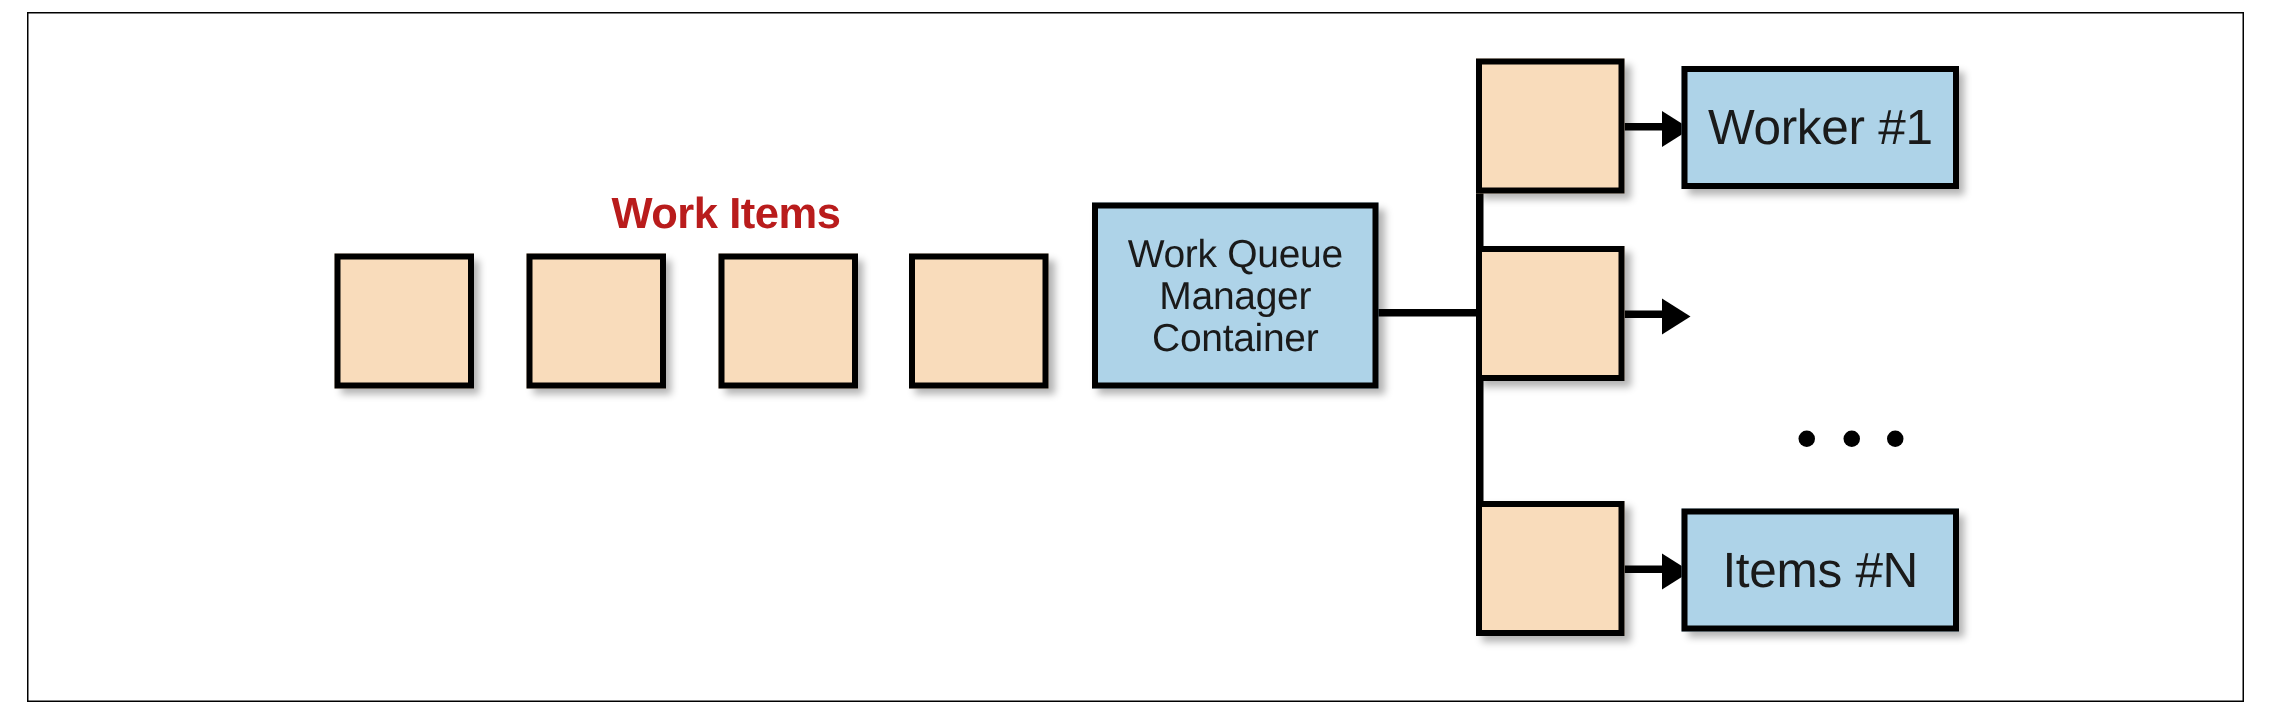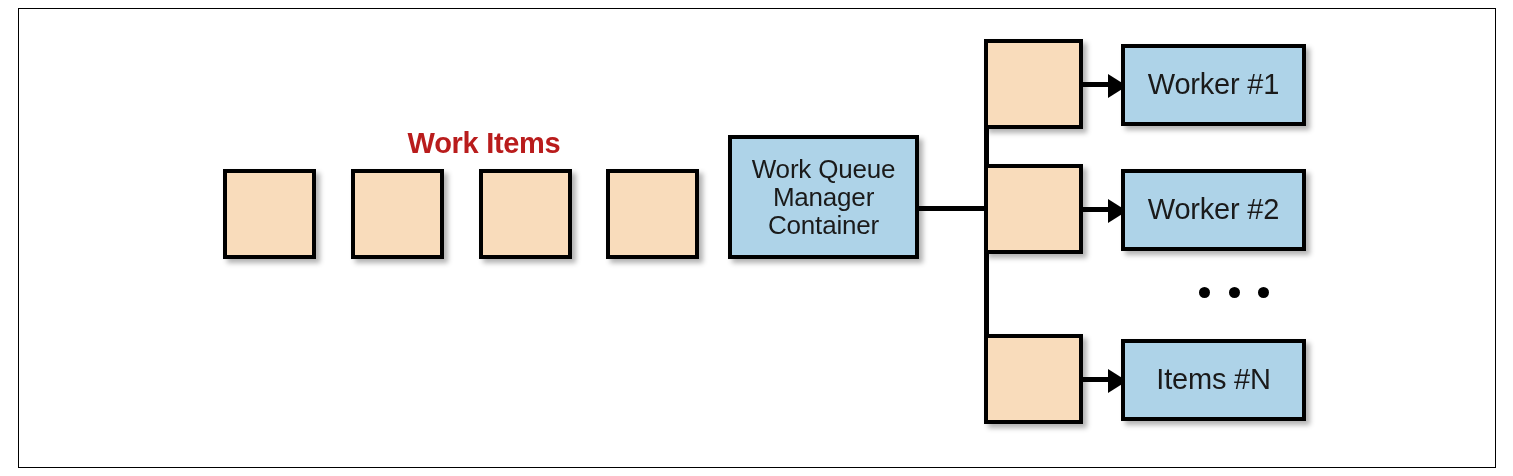--- a/index.html
+++ b/index.html
@@ -48,21 +48,21 @@
     background: #aed3e8;
   }
   .node .label {
     font-family: "Liberation Sans", sans-serif;
     font-weight: 400;
     letter-spacing: -0.2px;
     line-height: 1.08;
     white-space: pre-line;
   }
   .node.worker .label {
-    font-size: 29px;
+    font-size: 33px;
   }
   .node.manager .label {
     font-size: 26px;
   }
   
   #work-items-caption {
     position: absolute;
     left: 330px;
     top: 118px;
     width: 270px;
@@ -159,23 +159,20 @@
 
     <div class="conn h" style="left:1064px; top:198px; width:32px;"></div>
     <div class="arrowhead" style="left:1089px; top:190px;"></div>
 
     <div class="conn h" style="left:1064px; top:368px; width:32px;"></div>
     <div class="arrowhead" style="left:1089px; top:360px;"></div>
 
     <div class="node blue worker" style="left:1102px; top:35px; width:185px; height:82px;">
       <span class="label">Worker #1</span>
     </div>
-    <div class="node blue worker" style="left:1102px; top:160px; width:185px; height:82px;">
-      <span class="label">Worker #2</span>
-    </div>
     <div class="node blue worker" style="left:1102px; top:330px; width:185px; height:82px;">
       <span class="label">Items #N</span>
     </div>
 
     <div id="worker-ellipsis">
       <span class="dot"></span>
       <span class="dot"></span>
       <span class="dot"></span>
     </div>
 

